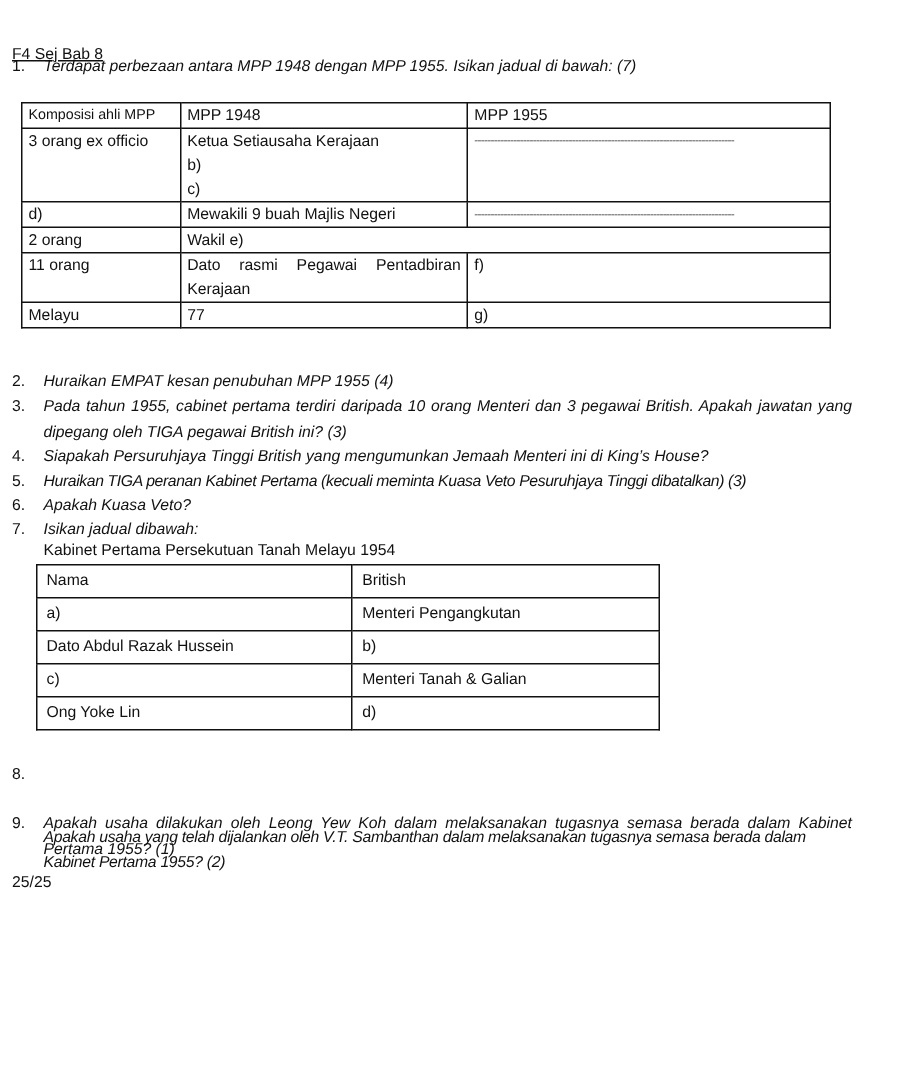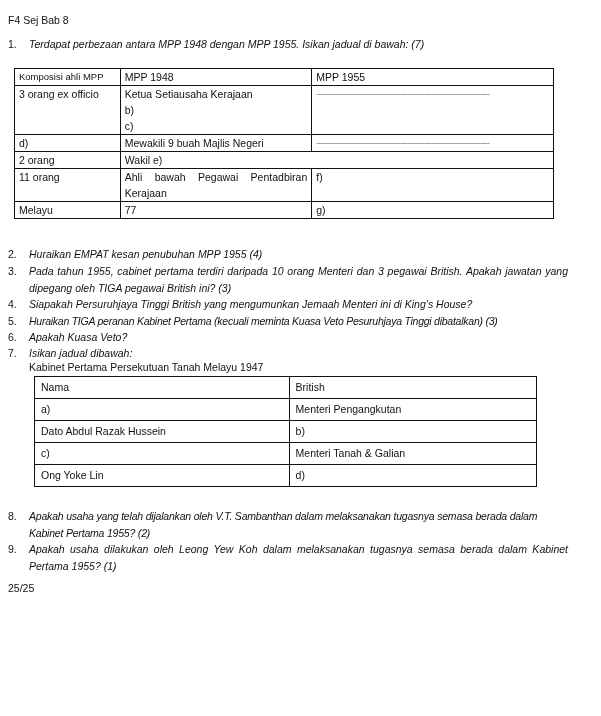--- a/index.html
+++ b/index.html
@@ -14,21 +14,21 @@
   .justify { text-align: justify; text-align-last: left; }
   table { border-collapse: collapse; position: absolute; font-size: 10.5px; }
   td { border: 1.2px solid #111; padding: 0 4px; vertical-align: top; line-height: 16px; }
   .hdr1 { font-size: 9.5px; }
   .dash { color: #555; letter-spacing: -0.5px; overflow: hidden; white-space: nowrap; display: block; font-size: 8px; line-height: 16px; }
   .t2 td { padding: 2px 6px; height: 17px; line-height: 16px; }
 </style>
 </head>
 <body>
 
-<div class="abs" style="left:8px; top:14px;">F4  Sej Bab 8</div>
+<div class="abs" style="left:8px; top:30px;text-decoration:underline;">F4  Sej Bab 8</div>
 
 <div class="q" style="top:36px;">
   <span class="num">1.</span>
   <span class="txt">Terdapat perbezaan antara MPP 1948 dengan MPP 1955. Isikan jadual di bawah: (7)</span>
 </div>
 
 <table style="left:14px; top:68px; width:540px;">
   <colgroup>
       <col style="width:106px">
       <col style="width:192px">
@@ -57,21 +57,21 @@
     <td>
           <span class="dash">--------------------------------------------------------------------------------</span>
         </td>
   </tr>
   <tr>
     <td>2 orang</td>
     <td colspan="2">Wakil e)</td>
   </tr>
   <tr style="height:31px;">
     <td>11 orang</td>
-    <td class="justify" style="white-space:normal;">Ahli bawah Pegawai Pentadbiran Kerajaan</td>
+    <td class="justify" style="white-space:normal;">Dato rasmi Pegawai Pentadbiran Kerajaan</td>
     <td>f)</td>
   </tr>
   <tr>
     <td>Melayu</td>
     <td>77</td>
     <td>g)</td>
   </tr>
 </tbody>
   </table>
 
@@ -93,23 +93,23 @@
 </div>
 <div class="q" style="top:329px;">
   <span class="num">6.</span>
   <span class="txt">Apakah Kuasa Veto?</span>
 </div>
 <div class="q" style="top:345px;">
   <span class="num">7.</span>
   <span class="txt">Isikan jadual dibawah:</span>
 </div>
 
-<div class="abs" style="left:29px; top:361px;">Kabinet Pertama Persekutuan Tanah Melayu 1947</div>
+<div class="abs" style="left:29px; top:361px;">Kabinet Pertama Persekutuan Tanah Melayu 1954</div>
 
-<table class="t2" style="left:34px; top:376px; width:503px;padding-left:16px;">
+<table class="t2" style="left:24px; top:376px; width:416px;padding-left:16px;">
   <colgroup>
       <col style="width:211px">
       <col style="width:205px">
     </colgroup>
   <tbody>
       <tr>
     <td>Nama</td>
     <td>British</td>
   </tr>
   <tr>
@@ -126,20 +126,20 @@
   </tr>
   <tr>
     <td>Ong Yoke Lin</td>
     <td>d)</td>
   </tr>
 </tbody>
   </table>
 
 <div class="q" style="top:508px;">
   <span class="num">8.</span>
-  <span class="txt" style="letter-spacing:-0.2px;">Apakah usaha yang telah dijalankan oleh V.T. Sambanthan dalam melaksanakan tugasnya semasa berada dalam Kabinet Pertama 1955? (2)</span>
+  <span class="txt" style="letter-spacing:-0.2px;margin-top:42px;">Apakah usaha yang telah dijalankan oleh V.T. Sambanthan dalam melaksanakan tugasnya semasa berada dalam Kabinet Pertama 1955? (2)</span>
 </div>
 <div class="q" style="top:541px;">
   <span class="num">9.</span>
   <span class="txt justify">Apakah usaha dilakukan oleh Leong Yew Koh dalam melaksanakan tugasnya semasa berada dalam Kabinet Pertama 1955? (1)</span>
 </div>
 
 <div class="abs" style="left:8px; top:582px;">25/25</div>
 
 </body></html>

